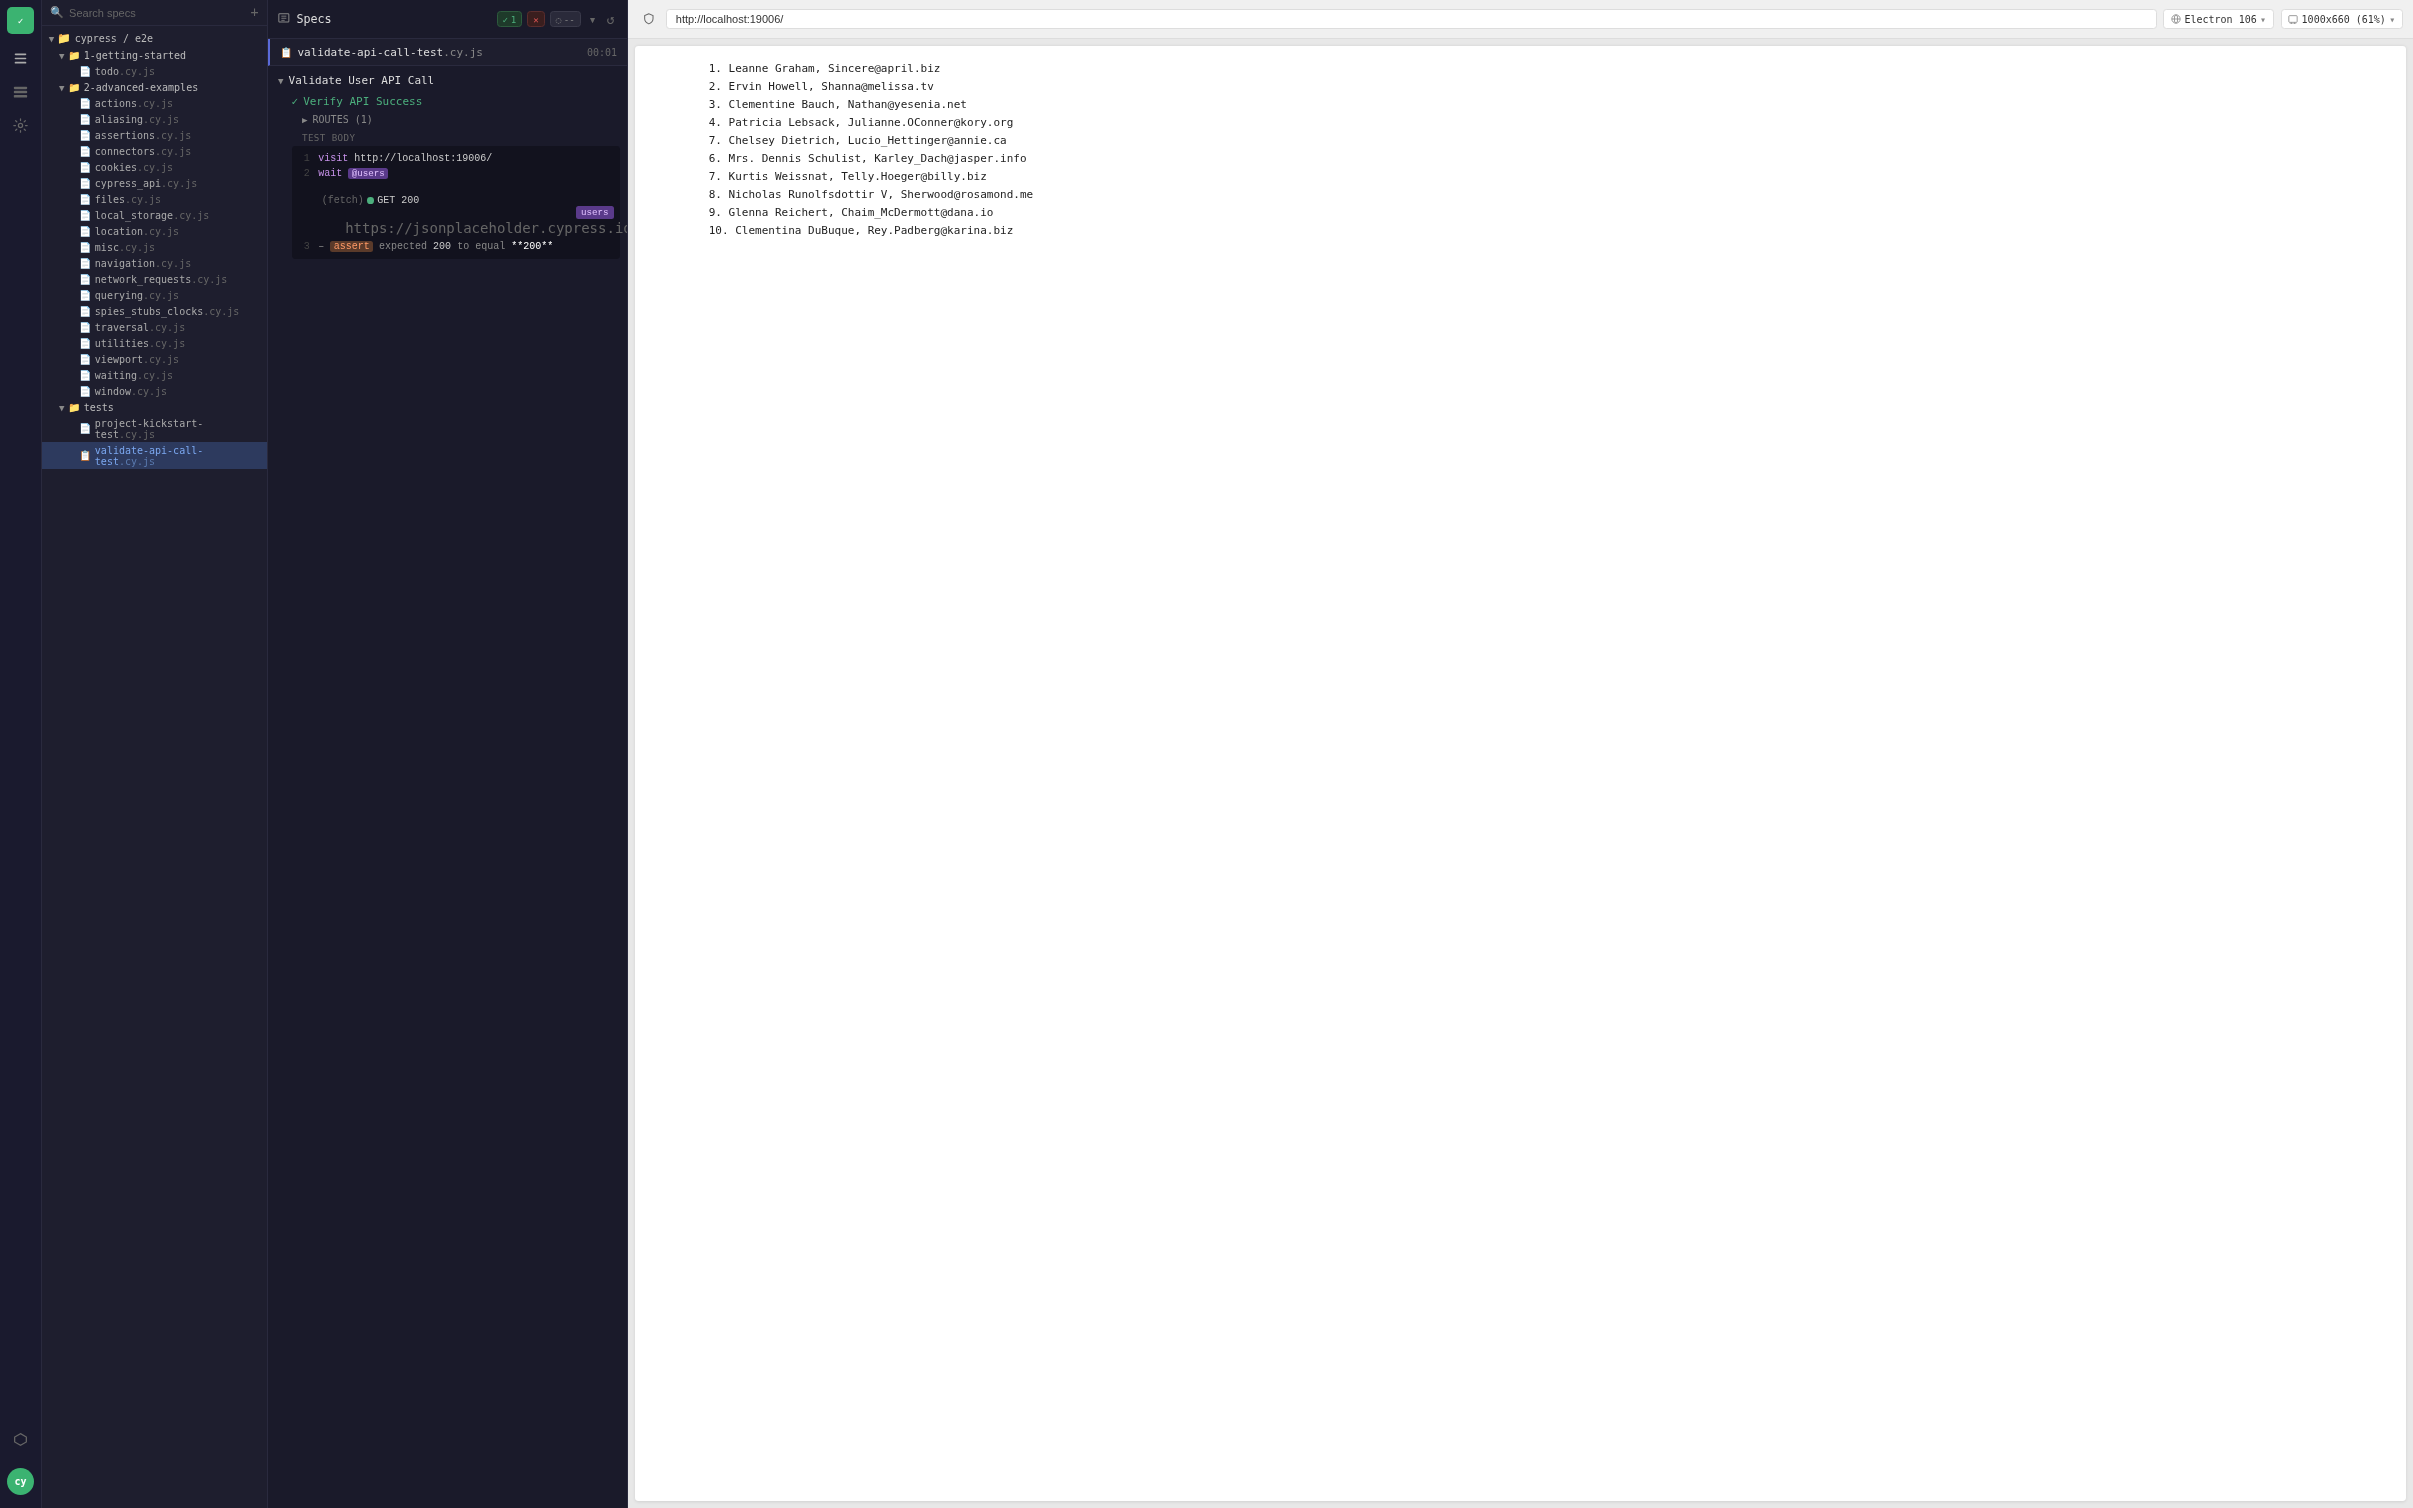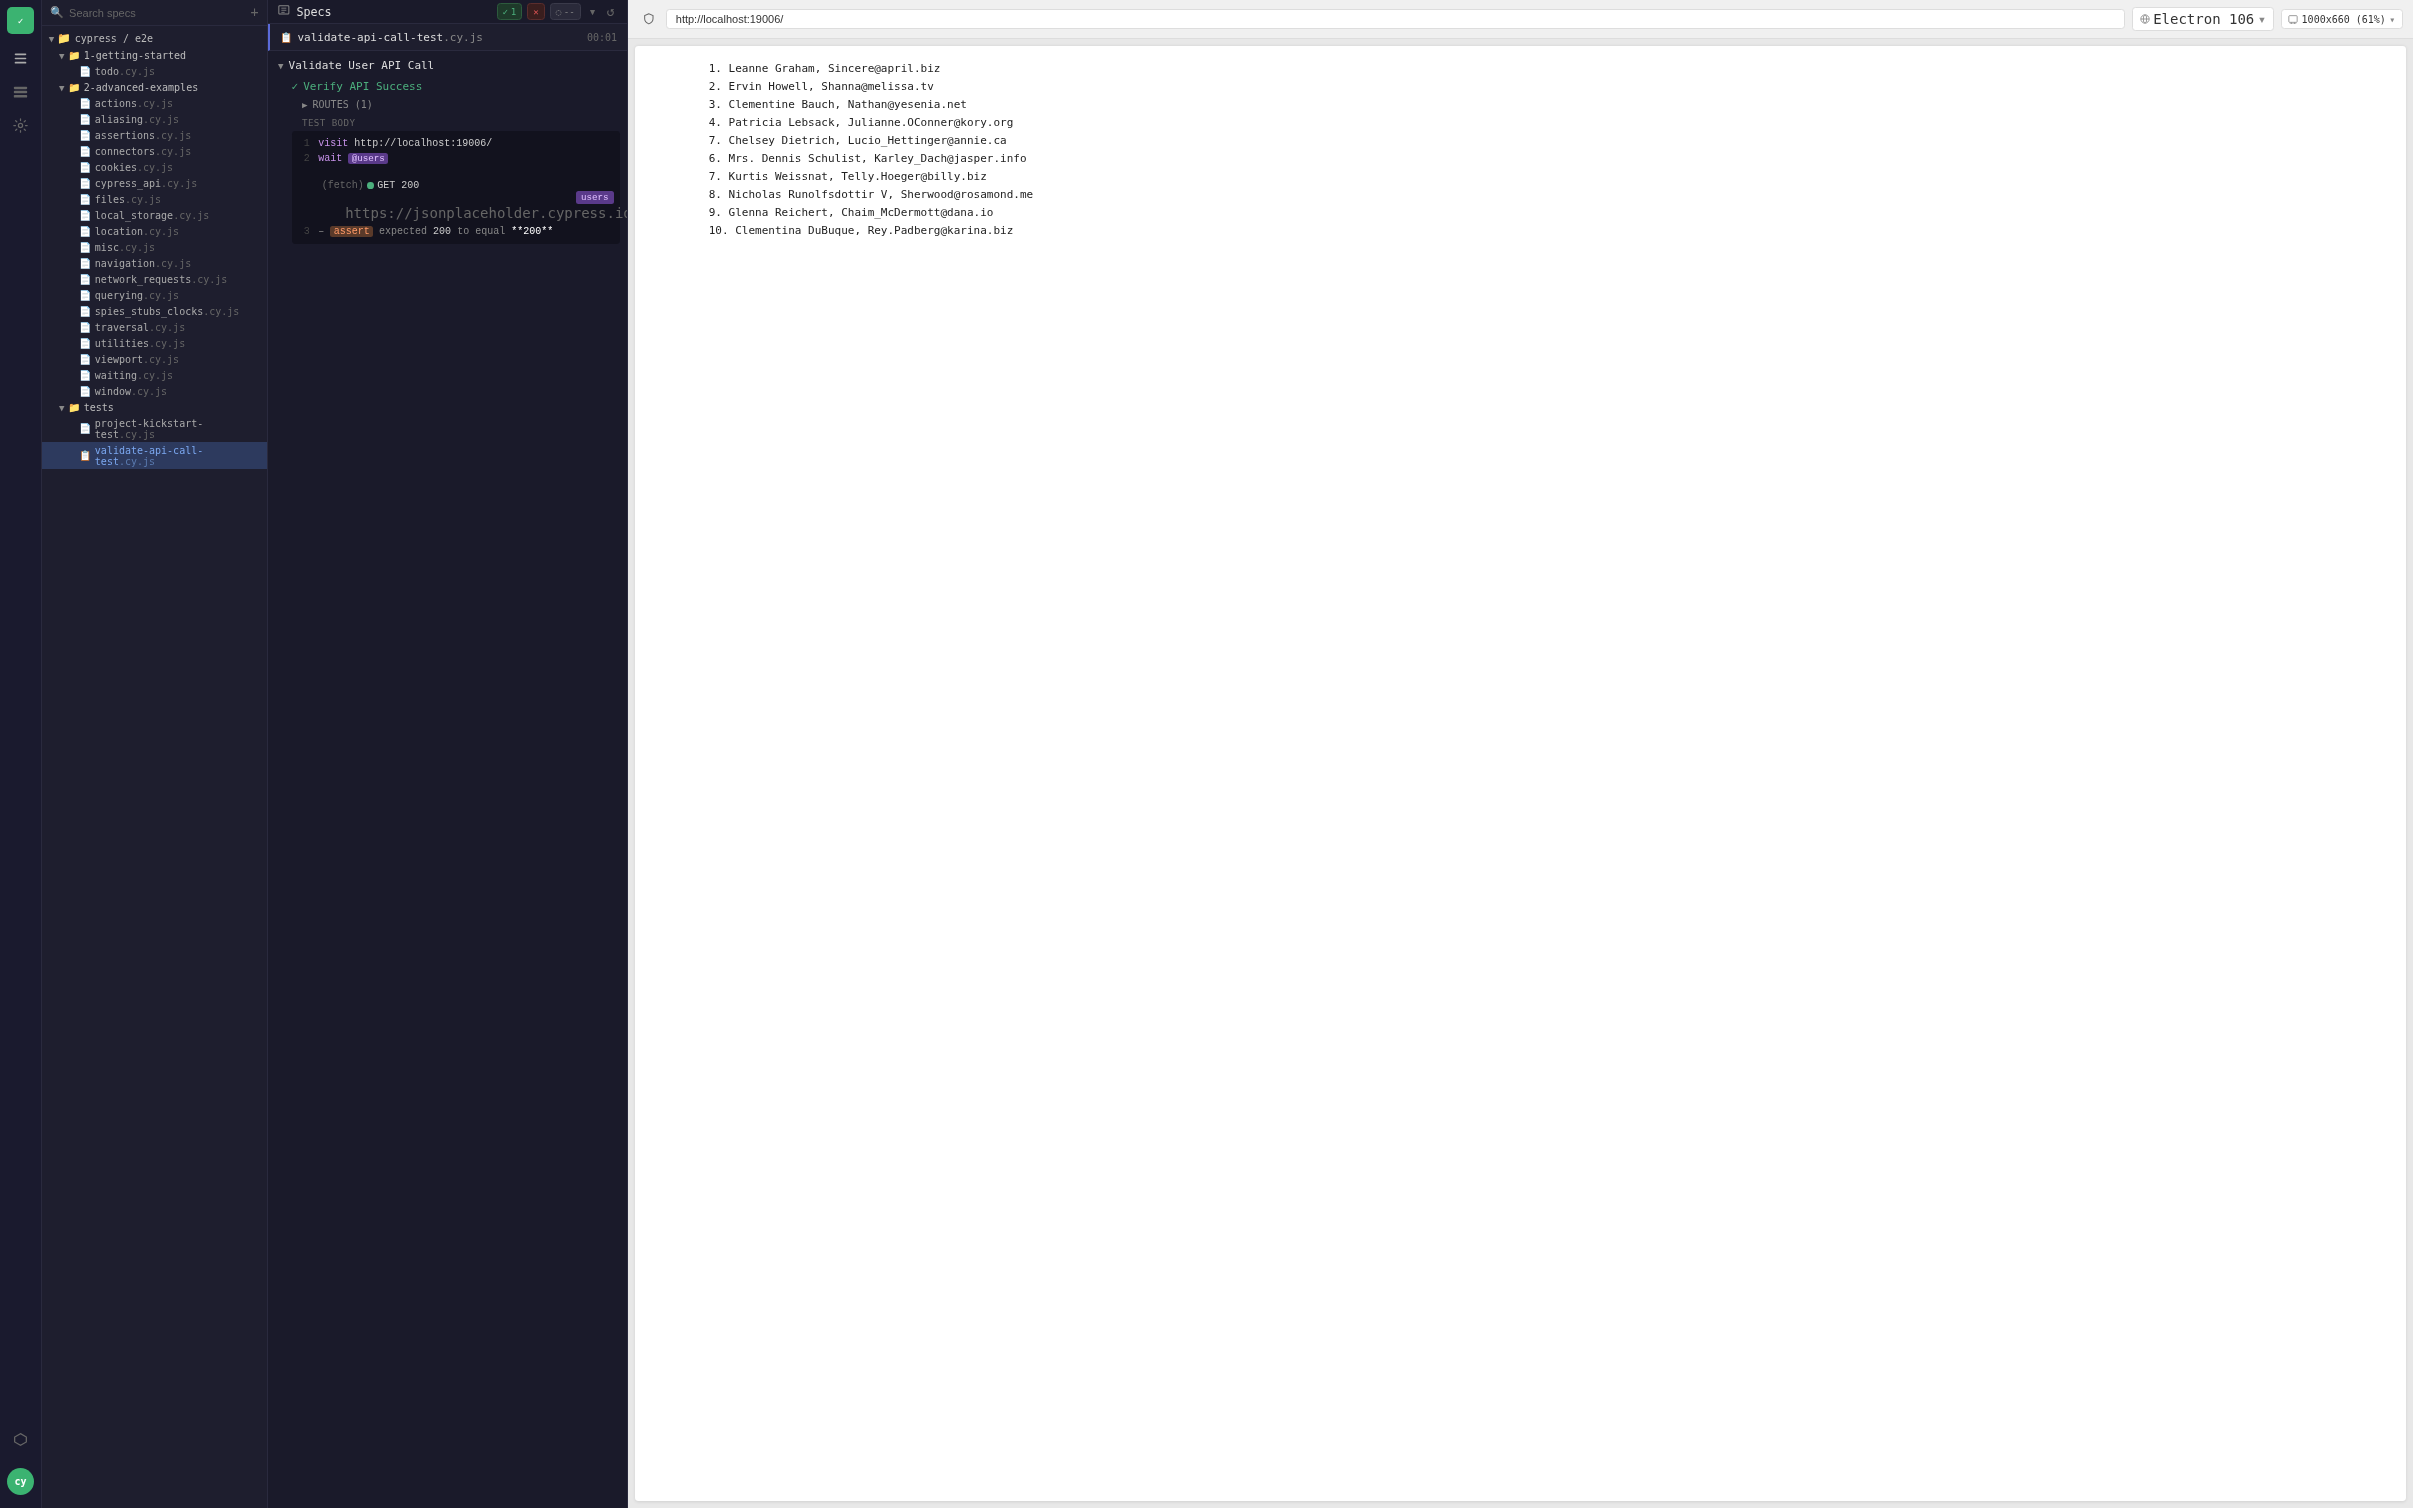--- a/index.html
+++ b/index.html
@@ -150,21 +150,21 @@
       background: #1a1a2a;
       display: flex;
       flex-direction: column;
       border-right: 0.8px solid #2a2a3e;
       overflow: hidden;
     }
     .test-panel-header {
       display: flex;
       align-items: center;
       padding: 0 10px;
-      height: 24px;
+      height: 39px;
       background: #1a1a2a;
       border-bottom: 0.8px solid #2a2a3e;
       gap: 6.7px;
     }
     .specs-icon { color: #888; font-size: 11px; }
     .specs-title {
       color: #ddd;
       font-size: 11.7px;
       font-weight: 500;
     }
@@ -375,21 +375,21 @@
       outline: none;
     }
     .browser-dropdown {
       display: flex;
       align-items: center;
       gap: 3.4px;
       background: white;
       border: 0.8px solid #ddd;
       border-radius: 3.4px;
       padding: 3.4px 6.7px;
-      font-size: 14px;
+      font-size: 10px;
       color: #333;
       cursor: pointer;
     }
     .viewport-info {
       display: flex;
       align-items: center;
       gap: 3.4px;
       background: white;
       border: 0.8px solid #ddd;
       border-radius: 3.4px;

